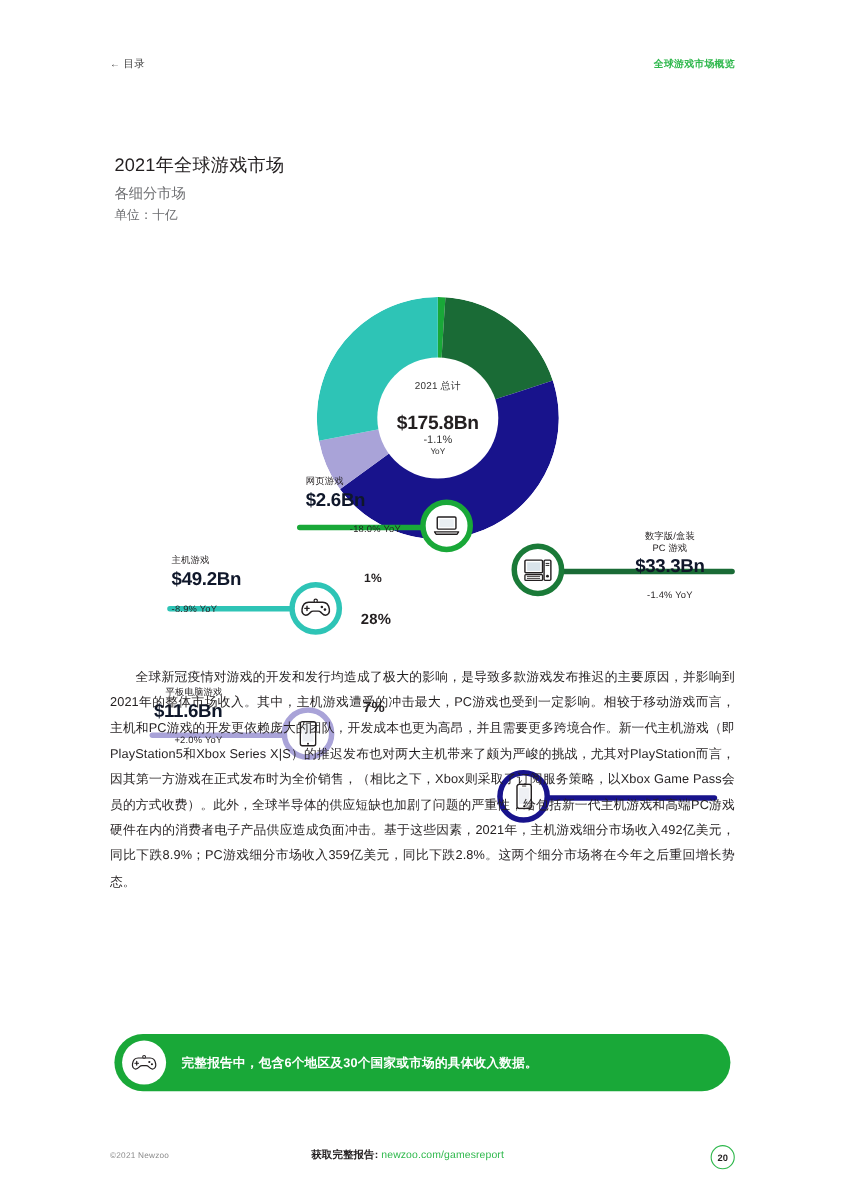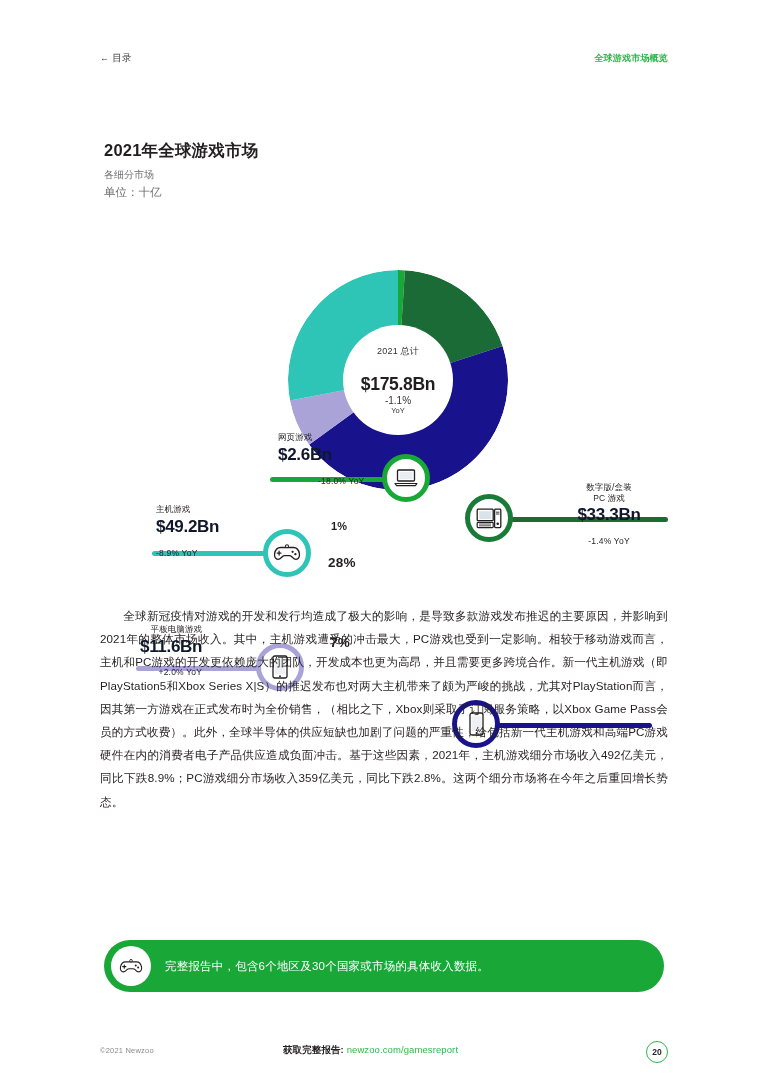--- a/index.html
+++ b/index.html
@@ -14,22 +14,22 @@
   .page{position:relative;width:768px;height:810px;}
 
   
   .header{position:absolute;left:100px;top:52px;width:568px;height:20px;}
   .header-left{position:absolute;left:0;top:0;font-size:9.5px;color:#3b3b3b;letter-spacing:.3px;}
   .header-left .arrow{font-size:9px;margin-right:3px;color:#3b3b3b;}
   .header-right{position:absolute;right:0;top:0;font-size:9px;font-weight:bold;color:#2eb84c;letter-spacing:.2px;}
 
   
   .titleblock{position:absolute;left:104px;top:140px;}
-  .title{font-size:16.5px;font-weight:bold;color:#231f20;letter-spacing:.2px;line-height:1.25;}
-  .subtitle{font-size:10px;color:#6d6e71;margin-top:7px;line-height:1.3;}
+  .title{font-size:16.5px;font-weight:normal;color:#231f20;letter-spacing:.2px;line-height:1.25;}
+  .subtitle{font-size:13px;color:#6d6e71;margin-top:7px;line-height:1.3;}
   .units{font-size:11.5px;color:#6d6e71;margin-top:4px;line-height:1.3;}
 
   
   .chart{position:absolute;left:0;top:210px;width:768px;height:350px;}
   .donut-wrap{position:absolute;left:288px;top:60px;width:220px;height:220px;}
   .donut{
     position:absolute;left:0;top:0;width:220px;height:220px;border-radius:50%;
   }
   .donut-hole{
     position:absolute;left:55px;top:55px;width:110px;height:110px;border-radius:50%;
@@ -103,21 +103,21 @@
 
   
   .banner{
     position:absolute;left:104px;top:940px;width:560px;height:52px;
     background:#19a838;border-radius:26px;display:flex;align-items:center;
   }
   .banner-icon{
     width:40px;height:40px;border-radius:50%;background:#ffffff;margin-left:7px;
     display:flex;align-items:center;justify-content:center;flex:none;
   }
-  .banner-text{color:#ffffff;font-size:11.5px;font-weight:normal;margin-left:14px;letter-spacing:.2px;}
+  .banner-text{color:#ffffff;font-size:11.5px;font-weight:bold;margin-left:14px;letter-spacing:.2px;}
 
   
   .footer{position:absolute;left:100px;top:1043px;width:568px;height:22px;}
   .copy{position:absolute;left:0;top:3px;font-size:7.5px;color:#8a8a8a;letter-spacing:.2px;}
   .getreport{position:absolute;left:183px;top:1px;font-size:9.5px;font-weight:bold;color:#231f20;letter-spacing:.1px;}
   .getreport .link{color:#2eb84c;font-weight:normal;}
   .pagenum{
     position:absolute;right:0;top:-2px;width:20px;height:20px;border-radius:50%;
     border:1.4px solid #2eb84c;color:#231f20;font-size:8.5px;font-weight:bold;
     display:flex;align-items:center;justify-content:center;

